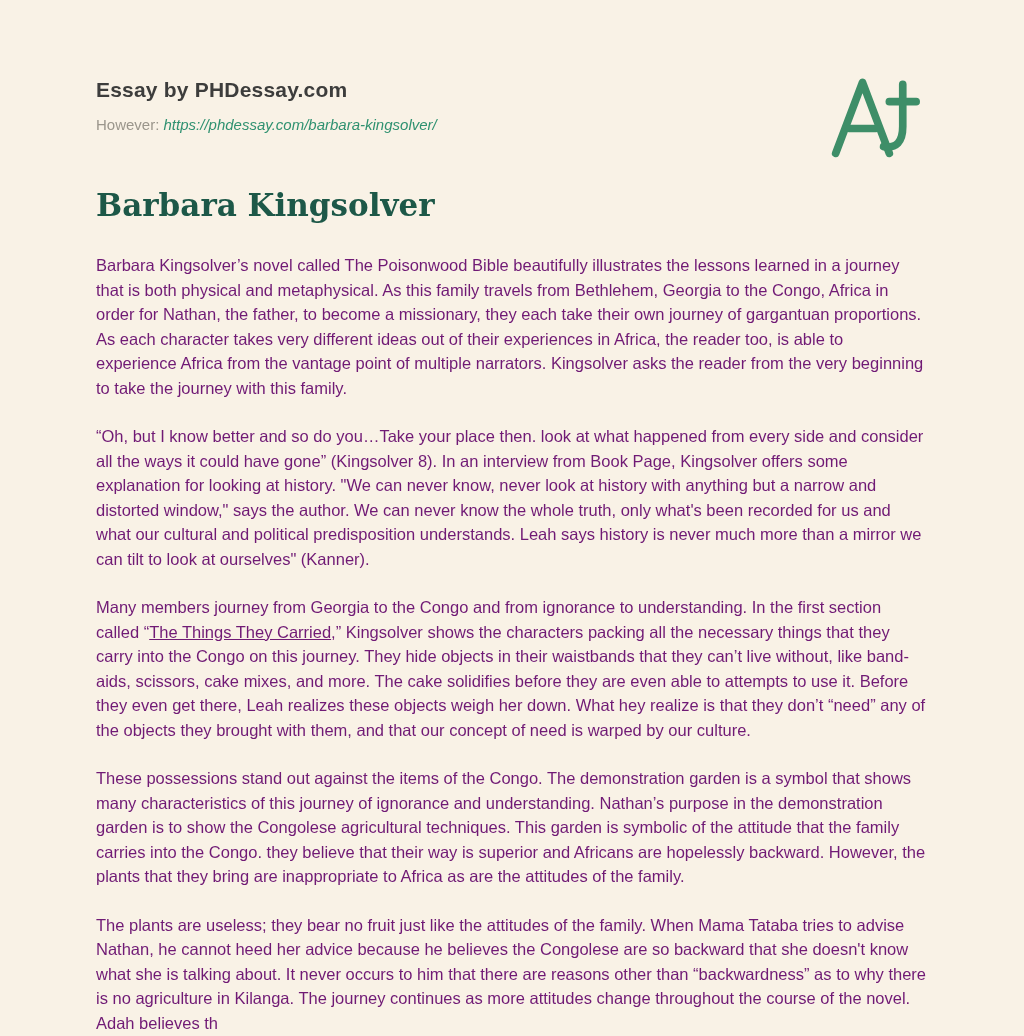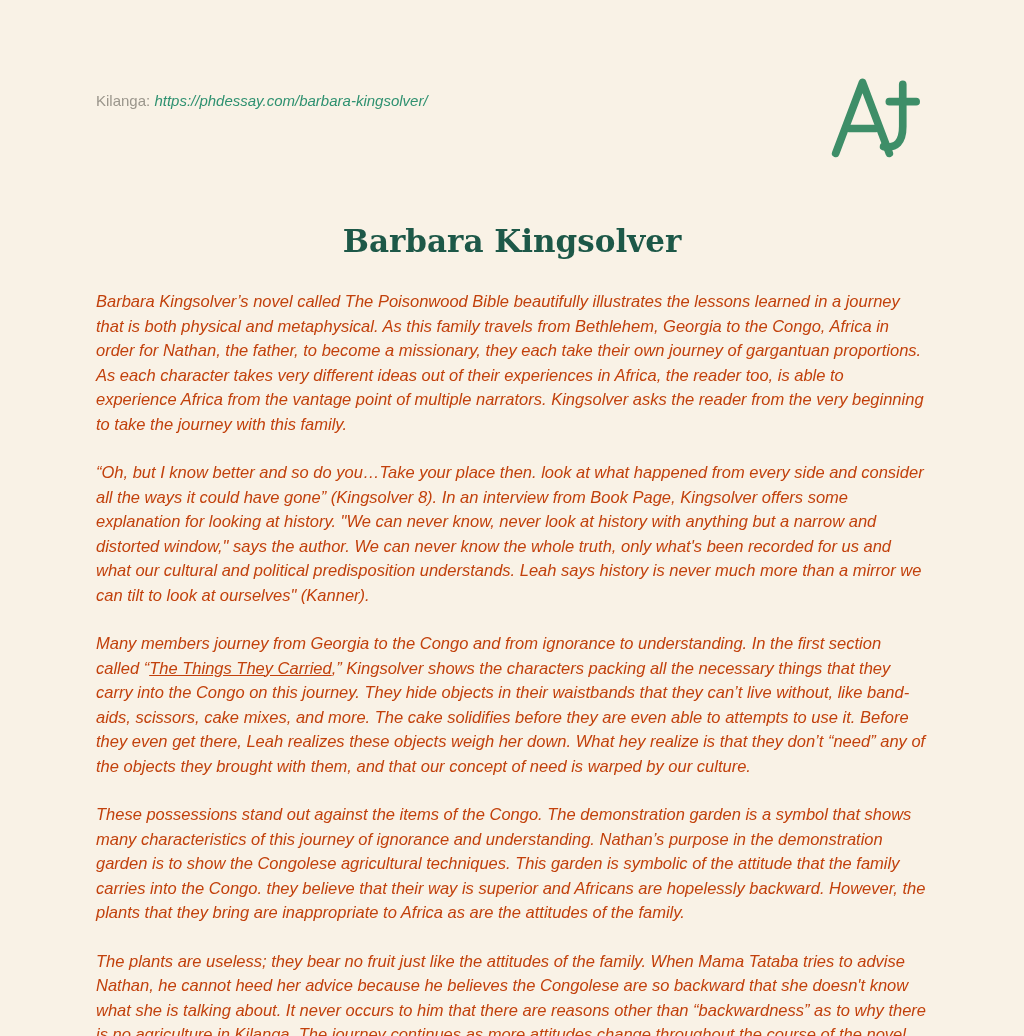--- a/index.html
+++ b/index.html
@@ -35,47 +35,46 @@
     font-style: italic;
   }
   .logo {
     position: absolute;
     top: 70px;
     right: 104px;
     width: 92px;
     height: 92px;
   }
   .title {
-    margin-top: 114px;
+    margin-top: 54px;
     font-family: "DejaVu Serif", "Liberation Serif", serif;
     font-size: 31px;
     font-weight: 600;
     color: #1d5848;
-    text-align: center;
   }
   .essay {
     margin-top: 30px;
   }
   .essay p {
     font-size: 16.5px;
     line-height: 24.5px;
-    color: #c2410c;
+    color: #701a75;
     margin: 0 0 24px 0;
-    font-style: italic;
   }
   .underlined { text-decoration: underline; text-align: right; }
 </style>
 </head>
 <body>
 
 <div class="page">
 
+  <div class="byline">Essay by PHDessay.com</div>
 
   <div class="source-line">
-    <span>Kilanga:</span>
+    <span>However:</span>
     <a class="source-link">https://phdessay.com/barbara-kingsolver/</a>
   </div>
 
   <svg class="logo" viewBox="0 0 96 90" aria-hidden="true">
     <g fill="none" stroke="#3e8e68" stroke-width="8" stroke-linecap="round" stroke-linejoin="round">
       <path d="M8 84 L36 10 L64 84"></path>
       <path d="M22 58 L50 58"></path>
       <path d="M78 12 L78 56 Q78 80 58 77"></path>
       <path d="M64 30 L92 30"></path>
     </g>

